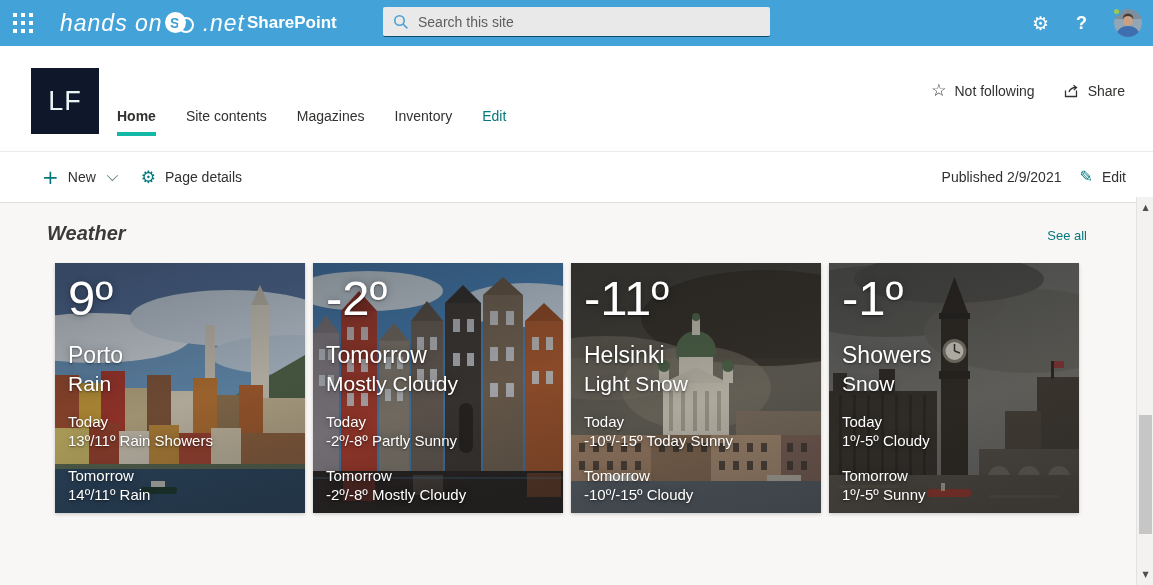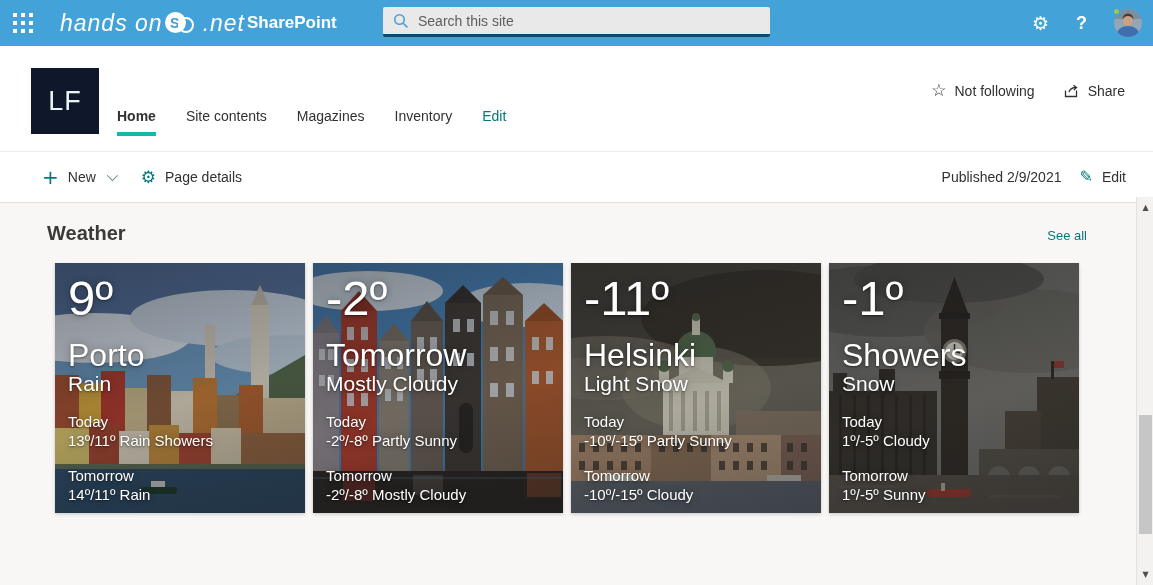--- a/index.html
+++ b/index.html
@@ -17,21 +17,21 @@
             display:grid; grid-template-columns:repeat(3,4px); grid-template-rows:repeat(3,4px); gap:4px; cursor:pointer; background:none; border:none; }
   .waffle span { background:#fff; width:4px; height:4px; }
   .suite-logo { position:absolute; left:60px; top:6px; height:34px; display:flex; align-items:center;
                 font-style:italic; font-size:23px; letter-spacing:1px; color:#fff; }
   .sp-glyph { position:relative; width:36px; height:24px; margin:0 2px; font-style:normal; }
   .sp-ball { position:absolute; left:0; top:1px; width:21px; height:21px; border-radius:50%; background:#fff;
              color:#3d9cd4; font-weight:bold; font-size:14px; display:flex; align-items:center; justify-content:center; }
   .sp-ring { position:absolute; left:13px; top:6px; width:16px; height:16px; border-radius:50%; border:2.5px solid #fff; }
   .app-name { position:absolute; left:247px; top:13px; font-weight:bold; font-size:17px; }
   .searchbox { position:absolute; left:383px; top:7px; width:387px; height:30px; background:#e9e9e9;
-               border:none; border-bottom:3px solid #0c4a6e; border-radius:2px;
+               border:none; border-bottom:1px solid #0c4a6e; border-radius:2px;
                display:flex; align-items:center; padding:0 10px; }
   .searchbox svg { flex:0 0 auto; margin-right:9px; }
   .searchbox input { border:none; outline:none; background:transparent; font-size:14px; color:#3c3c3c; width:100%;
                      font-family:"Liberation Sans", sans-serif; }
   .searchbox input::placeholder { color:#5d5d5d; opacity:1; }
   .suite-right { position:absolute; right:11px; top:0; height:46px; display:flex; align-items:center; gap:27px; }
   .suite-btn { background:none; border:none; color:#fff; cursor:pointer; font-size:19px; }
   .gear-suite { font-size:19px; }
   .help-btn { font-size:18px; font-weight:bold; }
   .avatar-wrap { position:relative; width:28px; height:28px; cursor:pointer; }
@@ -63,31 +63,31 @@
   .chevron-down { width:8px; height:8px; border-right:1.5px solid #6f8a8a; border-bottom:1.5px solid #6f8a8a;
                   transform:rotate(45deg) translateY(-2px); margin-left:2px; }
   .gear-icon { color:#03787c; font-size:17px; }
   .pencil-icon { color:#03787c; font-size:16px; }
   .cmd-right { margin-left:auto; display:flex; align-items:center; gap:18px; }
   .published { color:#323130; }
 
   
   .content { position:absolute; top:203px; left:0; width:1136px; height:382px; background:#f8f7f6; }
   .section-head { position:absolute; left:47px; right:49px; top:19px; display:flex; justify-content:space-between; align-items:baseline; }
-  .section-title { font-size:20px; font-weight:600; color:#3b3a39; }
+  .section-title { font-size:20px; font-weight:600; color:#3b3a39;font-style:italic; }
   .see-all { font-size:13px; color:#03787c; cursor:pointer; background:none; border:none; font-family:"Liberation Sans", sans-serif; }
   .cards { position:absolute; left:55px; top:60px; display:flex; gap:8px; }
   .card { position:relative; width:250px; height:250px; overflow:hidden; cursor:pointer;
           box-shadow:0 1.6px 3.6px rgba(0,0,0,.18), 0 .3px .9px rgba(0,0,0,.22); }
   .scene { position:absolute; inset:0; width:100%; height:100%; }
   .shade { position:absolute; inset:0; background:linear-gradient(165deg, rgba(15,18,24,.45), rgba(15,18,24,.24) 55%, rgba(15,18,24,.42)); }
   .card-text { position:relative; padding:6px 14px 0 13px; color:#fff;
                text-shadow:0 1px 2px rgba(0,0,0,.45), 0 0 8px rgba(0,0,0,.3); }
   .temp { font-size:49px; line-height:58px; font-weight:400; }
-  .city { font-size:32px; line-height:33px; margin-top:12px; }
+  .city { font-size:23px; line-height:33px; margin-top:12px; }
   .cond { font-size:21px; line-height:24px; }
   .flabel { font-size:15px; line-height:19px; margin-top:16px; }
   .fval { font-size:15px; line-height:19px; }
 
   
   .scrollbar { position:absolute; right:0; top:197px; width:17px; height:388px; background:#f3f2f1; border-left:1px solid #e3e2e1; }
   .scroll-arrow { position:absolute; left:0; width:17px; height:17px; display:flex; align-items:center; justify-content:center;
                   font-size:8px; color:#4f4f4f; cursor:pointer; background:none; border:none; }
   .scroll-up { top:2px; } .scroll-down { bottom:2px; }
   .scroll-thumb { position:absolute; left:2px; width:13px; top:218px; height:119px; background:#c6c6c6; cursor:pointer; }
@@ -370,21 +370,21 @@
         <rect y="218" width="250" height="32" fill="#5d656b"></rect>
         <rect x="36" y="212" width="28" height="6" fill="#cfcabc"></rect>
         <rect x="196" y="212" width="34" height="6" fill="#c4bfb0"></rect>
       </svg>
       <div class="shade"></div>
       <div class="card-text">
         <div class="temp">-11º</div>
         <div class="city">Helsinki</div>
         <div class="cond">Light Snow</div>
         <div class="flabel">Today</div>
-        <div class="fval">-10º/-15º Partly Sunny</div>
+        <div class="fval">-10º/-15º Today Sunny</div>
         <div class="flabel">Tomorrow</div>
         <div class="fval">-10º/-15º Cloudy</div>
       </div>
     </article>
 
     <article class="card">
       <svg class="scene" viewBox="0 0 250 250" preserveAspectRatio="none">
         <rect width="250" height="250" fill="#76746e"></rect>
         <ellipse cx="60" cy="38" rx="115" ry="36" fill="#63615a"></ellipse>
         <ellipse cx="200" cy="68" rx="105" ry="42" fill="#6b6961" opacity="0.9"></ellipse>

